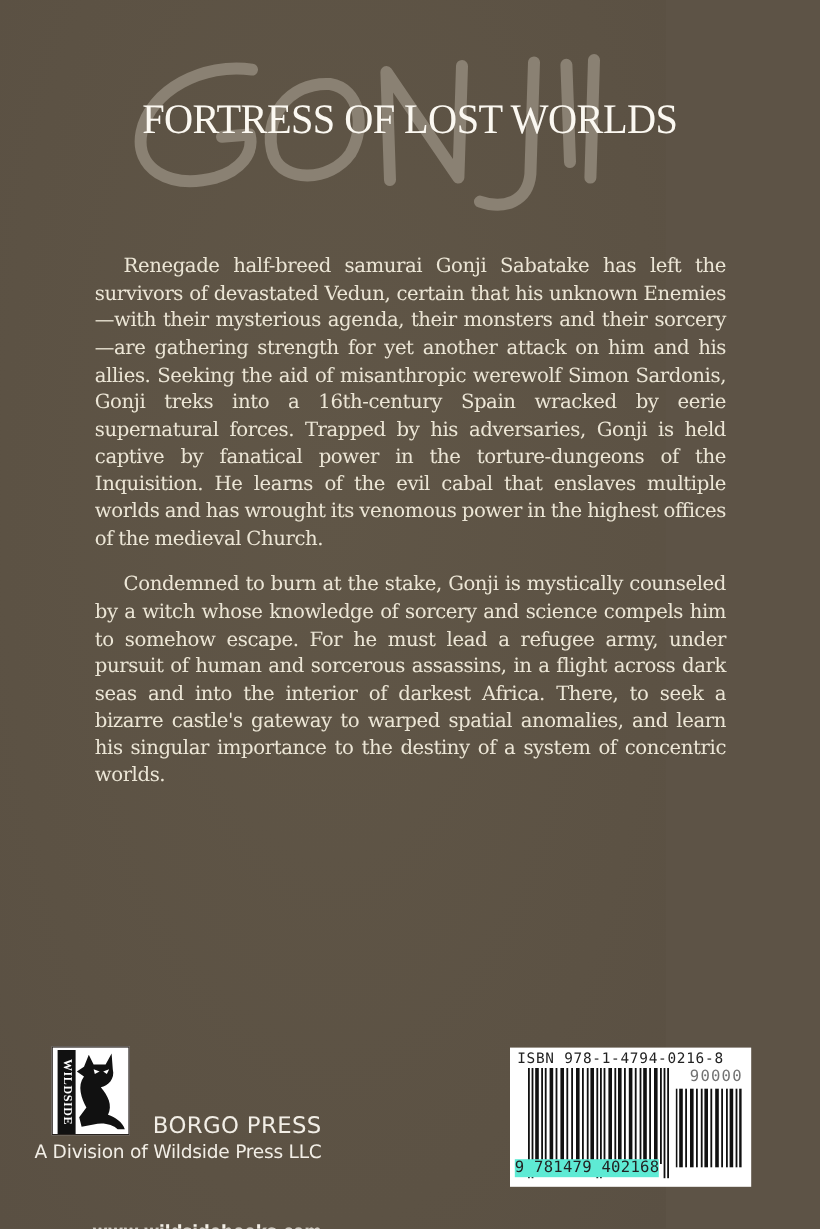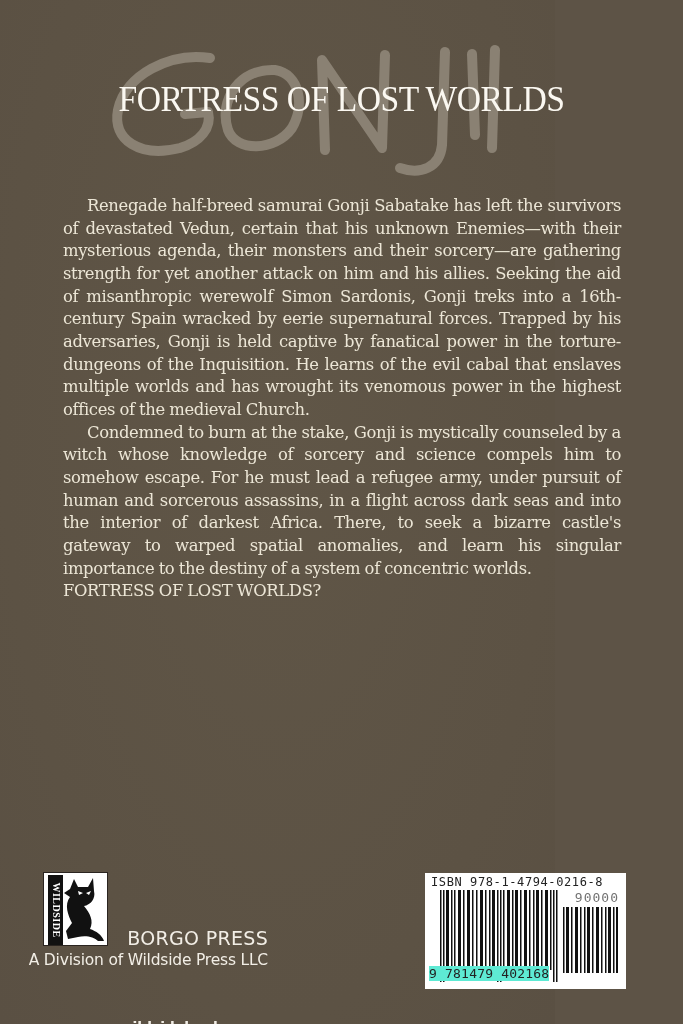--- a/index.html
+++ b/index.html
@@ -30,21 +30,21 @@
     .blurb {
       position: absolute; left: 63px; top: 195px; width: 558px;
       font-family: "DejaVu Serif", serif;
       font-size: 16.4px;
       line-height: 22.65px;
       color: #ece6d6;
       text-align: justify;
       letter-spacing: -0.35px;
       word-spacing: -0.5px;
     }
-    .blurb p { margin: 0; text-indent: 24px; }
+    .blurb p { margin: 16px; text-indent: 24px; }
     .blurb p.last-line-title { text-indent: 0; }
     .blurb .gap { height: 24px; }
     .blurb p.quote { text-indent: 42px; }
     .blurb em { font-style: italic; }
 
     .logo {
       position: absolute; left: 43px; top: 872px; width: 65px; height: 74px;
       background: #ffffff;
       border: 1px solid #2a2420;
       box-sizing: border-box;
@@ -115,21 +115,20 @@
         <path d="M372 14 L 375 95"></path>
       </g>
     </svg>
   </div>
 
   <div class="title">FORTRESS OF LOST WORLDS</div>
 
   <div class="blurb">
     <p>Renegade half-breed samurai Gonji Sabatake has left the survivors of devastated Vedun, certain that his unknown Enemies—with their mysterious agenda, their monsters and their sorcery—are gathering strength for yet another attack on him and his allies.  Seeking the aid of misanthropic werewolf Simon Sardonis, Gonji treks into a 16th-century Spain wracked by eerie supernatural forces.  Trapped by his adversaries, Gonji is held captive by fanatical power in the torture-dungeons of the Inquisition.  He learns of the evil cabal that enslaves multiple worlds and has wrought its venomous power in the highest offices of the medieval Church.</p>
     <p>Condemned to burn at the stake, Gonji is mystically counseled by a witch whose knowledge of sorcery and science compels him to somehow escape.  For he must lead a refugee army, under pursuit of human and sorcerous assassins, in a flight across dark seas and into the interior of darkest Africa.  There, to seek a bizarre castle's gateway to warped spatial anomalies, and learn his singular importance to the destiny of a system of concentric worlds.</p>
-    <p class="last-line-title">FORTRESS OF LOST WORLDS?</p>
     <div class="gap"></div>
   </div>
 
   <div class="logo">
     <div class="spine">
       <span>WILDSIDE</span>
     </div>
     <svg width="46" height="70" viewBox="0 0 46 70">
       <path d="M14 4 L18 12 L28 12 L33 3 L34 16 C36 24, 30 30, 24 31 C 30 38, 34 46, 30 54 C 36 56, 42 60, 44 66 L 38 66 C 34 62, 26 60, 18 62 L 8 64 L 6 56 L 12 48 C 8 40, 4 30, 10 22 L 4 18 L 10 14 Z" fill="#111"></path>
       <path d="M18 16 L23 18 L19 20 Z" fill="#fff"></path>

